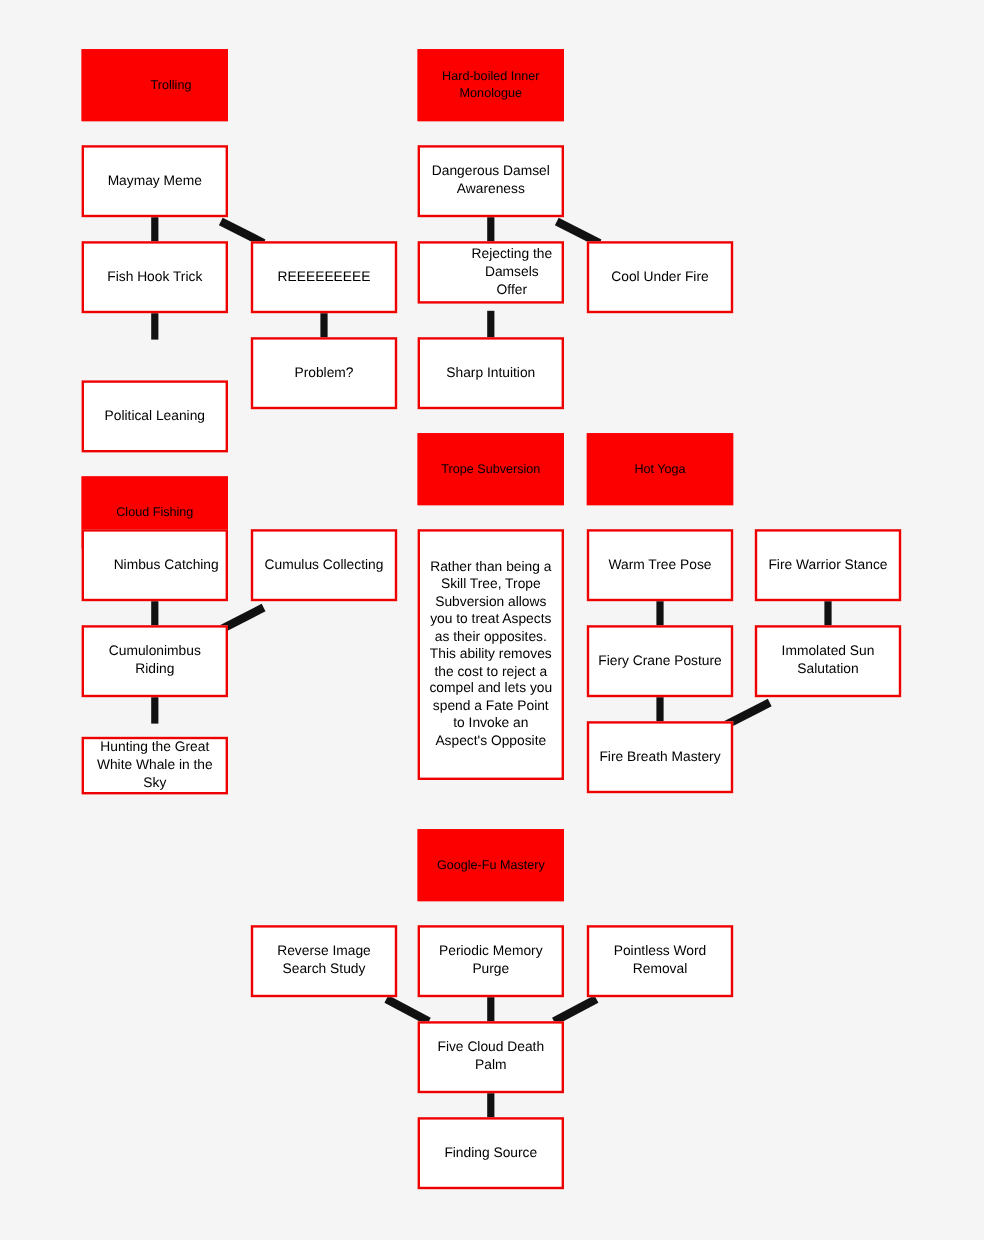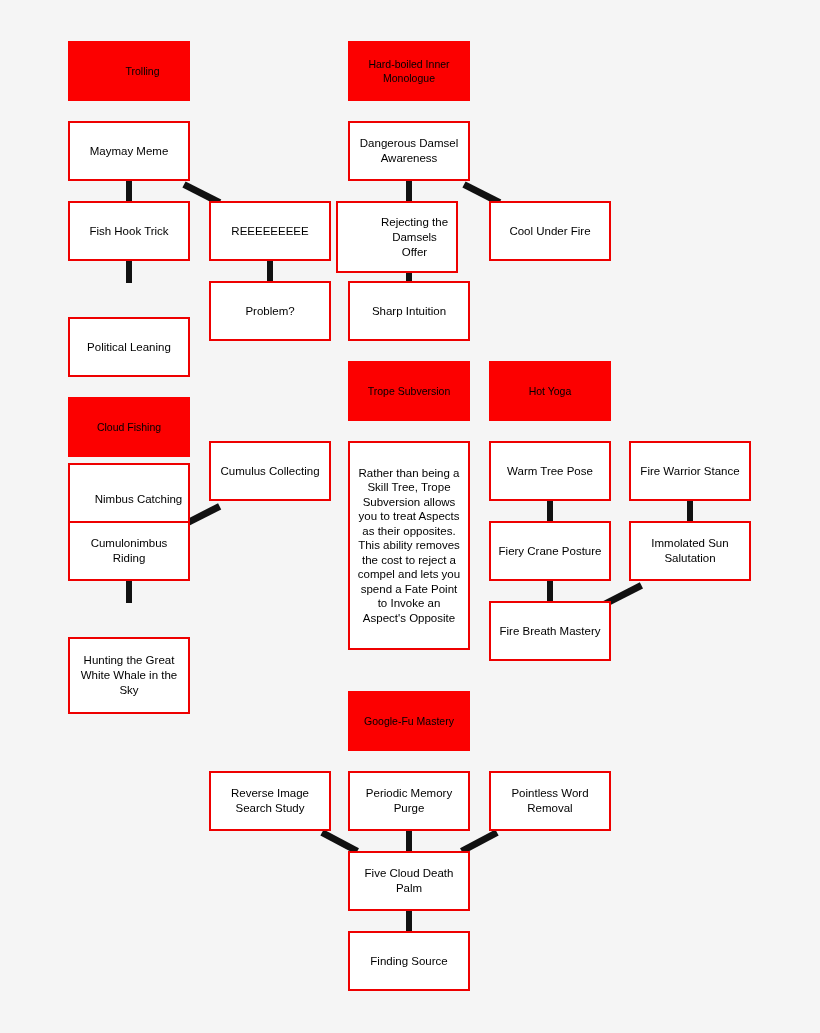--- a/index.html
+++ b/index.html
@@ -86,43 +86,43 @@
 
   <div class="node" style="left:209px; top:281px; width:122px; height:60px;">Problem?</div>
 
   <div class="node root" style="left:348px; top:41px; width:122px; height:60px;">Hard-boiled Inner Monologue</div>
 
   <div class="node" style="left:348px; top:121px; width:122px; height:60px;">Dangerous Damsel Awareness</div>
 
   <div class="edge vert" style="left:406px; top:179px; height:24px;"></div>
   <div class="edge diag" style="left:464px; top:181px; width:40px; transform:rotate(27deg);"></div>
 
-  <div class="node" style="left:336px; top:201px; width:122px; height:72px;padding-left:40px;">Rejecting the Damsels Offer</div>
+  <div class="node" style="left:348px; top:201px; width:122px; height:52px;padding-left:40px;">Rejecting the Damsels Offer</div>
 
   <div class="node" style="left:489px; top:201px; width:122px; height:60px;">Cool Under Fire</div>
 
   <div class="edge vert" style="left:406px; top:259px; height:24px;"></div>
 
   <div class="node" style="left:348px; top:281px; width:122px; height:60px;">Sharp Intuition</div>
 
   <div class="node root" style="left:68px; top:361px; width:122px; height:60px;margin-top:36px;">Cloud Fishing</div>
 
-  <div class="node" style="left:68px; top:463px; width:122px; height:72px;padding-left:24px;">Nimbus Catching</div>
+  <div class="node" style="left:68px; top:441px; width:122px; height:60px;padding-left:24px;">Nimbus Catching</div>
 
   <div class="node" style="left:209px; top:441px; width:122px; height:60px;">Cumulus Collecting</div>
 
   <div class="edge vert" style="left:126px; top:499px; height:24px;"></div>
 
   <div class="edge diag" style="left:184px; top:521px; width:40px; transform:rotate(-27deg);"></div>
 
   <div class="node" style="left:68px; top:521px; width:122px; height:60px;">Cumulonimbus Riding</div>
 
   <div class="edge vert" style="left:126px; top:579px; height:24px;"></div>
 
-  <div class="node" style="left:68px; top:637px; width:122px; height:77px;">Hunting the Great White Whale in the Sky</div>
+  <div class="node" style="left:68px; top:614px; width:122px; height:48px;">Hunting the Great White Whale in the Sky</div>
 
   <div class="node root" style="left:348px; top:361px; width:122px; height:60px;">Trope Subversion</div>
 
   <div class="node desc" style="left:348px; top:441px; width:122px; height:209px;">Rather than being a Skill Tree, Trope Subversion allows you to treat Aspects as their opposites. This ability removes the cost to reject a compel and lets you spend a Fate Point to Invoke an Aspect's Opposite</div>
 
   <div class="node root" style="left:489px; top:361px; width:122px; height:60px;">Hot Yoga</div>
 
   <div class="node" style="left:489px; top:441px; width:122px; height:60px;">Warm Tree Pose</div>
 
   <div class="node" style="left:629px; top:441px; width:122px; height:60px;">Fire Warrior Stance</div>

